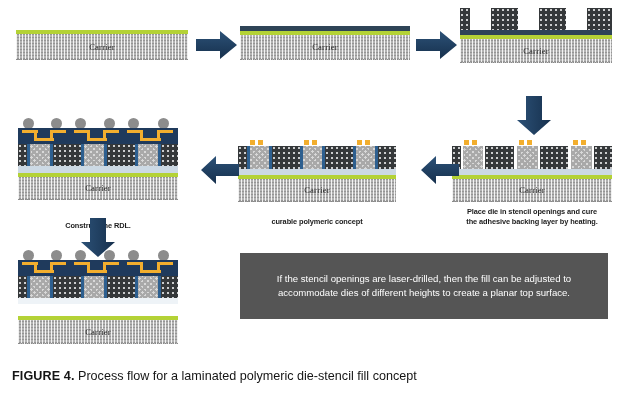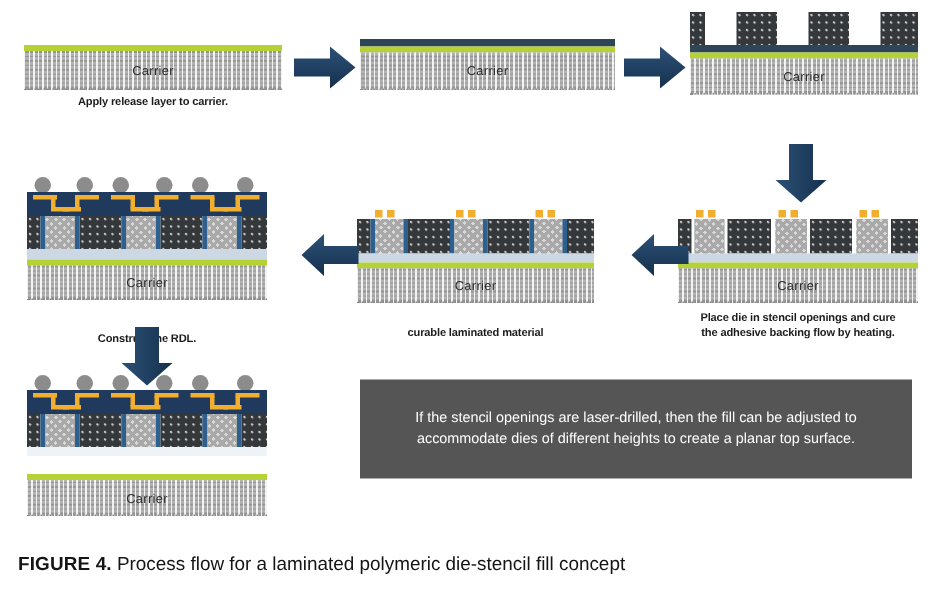--- a/index.html
+++ b/index.html
@@ -33,20 +33,21 @@
       repeating-linear-gradient(90deg, rgba(255,255,255,.85) 0 1px, rgba(0,0,0,0) 1px 3px),
       repeating-linear-gradient(0deg, rgba(120,120,120,.5) 0 1px, rgba(0,0,0,0) 1px 3px);
     border-bottom: 1px dotted #8a8a8a;
     display: flex; align-items: center; justify-content: center;
   }
   .carrier-label {
     font-size: 8.6px;
     color: #2b2b2b;
     font-weight: normal;
     letter-spacing: .2px;
+    font-family: Liberation Serif, serif;
   }
   .release { width: 100%; background: #b4d236; }
   .adhesive { width: 100%; background: #2e4457; }
   .adhesive-cured { width: 100%; background: #ccd9e4; }
 
   
   .stencil-seg {
     position: absolute;
     background-color: #35383a;
     background-image: radial-gradient(circle at 2px 2px, rgba(255,255,255,.75) .8px, rgba(0,0,0,0) .9px);
@@ -94,21 +95,20 @@
 
 <div id="figure-root">
 
   <div class="panel" style="left:16px; top:30px; width:172px;">
     <div class="stack">
       <div class="release" style="height:4px;"></div>
       <div class="carrier" style="height:26px;">
         <span class="carrier-label">Carrier</span>
       </div>
     </div>
-    <div class="cap">Apply release layer to carrier.</div>
   </div>
 
   <div class="arrow" style="left:196px; top:30px;">
     <svg width="42" height="30" viewBox="0 0 42 30">
       <defs>
           <linearGradient id="gR1" x1="0" y1="0" x2="0" y2="1">
         <stop offset="0" stop-color="#2c5177"></stop>
             <stop offset="1" stop-color="#16304d"></stop>
       </linearGradient>
         </defs>
@@ -189,21 +189,21 @@
         <div class="stencil-seg" style="left:142px;top:0; width:18px; height:23px;"></div>
       </div>
       <div class="adhesive-cured" style="position:absolute; left:0; top:29px; height:6px;"></div>
       <div class="release" style="position:absolute; left:0; top:35px; height:4px;"></div>
       <div class="carrier" style="position:absolute; left:0; top:39px; height:23px;">
         <span class="carrier-label">Carrier</span>
       </div>
     </div>
     <div class="cap" style="margin-top:10px;">
       <span>Place die in stencil openings and cure</span><br>
-      <span>the adhesive backing flow by heating.</span>
+      <span>the adhesive backing layer by heating.</span>
     </div>
   </div>
 
   <div class="arrow" style="left:420px; top:155px;">
     <svg width="40" height="30" viewBox="0 0 40 30">
       <defs>
           <linearGradient id="gL1" x1="0" y1="0" x2="0" y2="1">
         <stop offset="0" stop-color="#2c5177"></stop>
             <stop offset="1" stop-color="#16304d"></stop>
       </linearGradient>
@@ -238,21 +238,21 @@
         <div class="stencil-seg" style="left:140px;top:0; width:18px; height:23px;"></div>
       </div>
       <div class="adhesive-cured" style="position:absolute; left:0; top:29px; height:6px;"></div>
       <div class="release" style="position:absolute; left:0; top:35px; height:4px;"></div>
       <div class="carrier" style="position:absolute; left:0; top:39px; height:23px;">
         <span class="carrier-label">Carrier</span>
       </div>
     </div>
     <div class="cap" style="margin-top:10px;">
       <br>
-      <span>curable laminated material</span>
+      <span>curable polymeric concept</span>
     </div>
   </div>
 
   <div class="arrow" style="left:200px; top:155px;">
     <svg width="40" height="30" viewBox="0 0 40 30">
       <defs>
           <linearGradient id="gL2" x1="0" y1="0" x2="0" y2="1">
         <stop offset="0" stop-color="#2c5177"></stop>
             <stop offset="1" stop-color="#16304d"></stop>
       </linearGradient>

